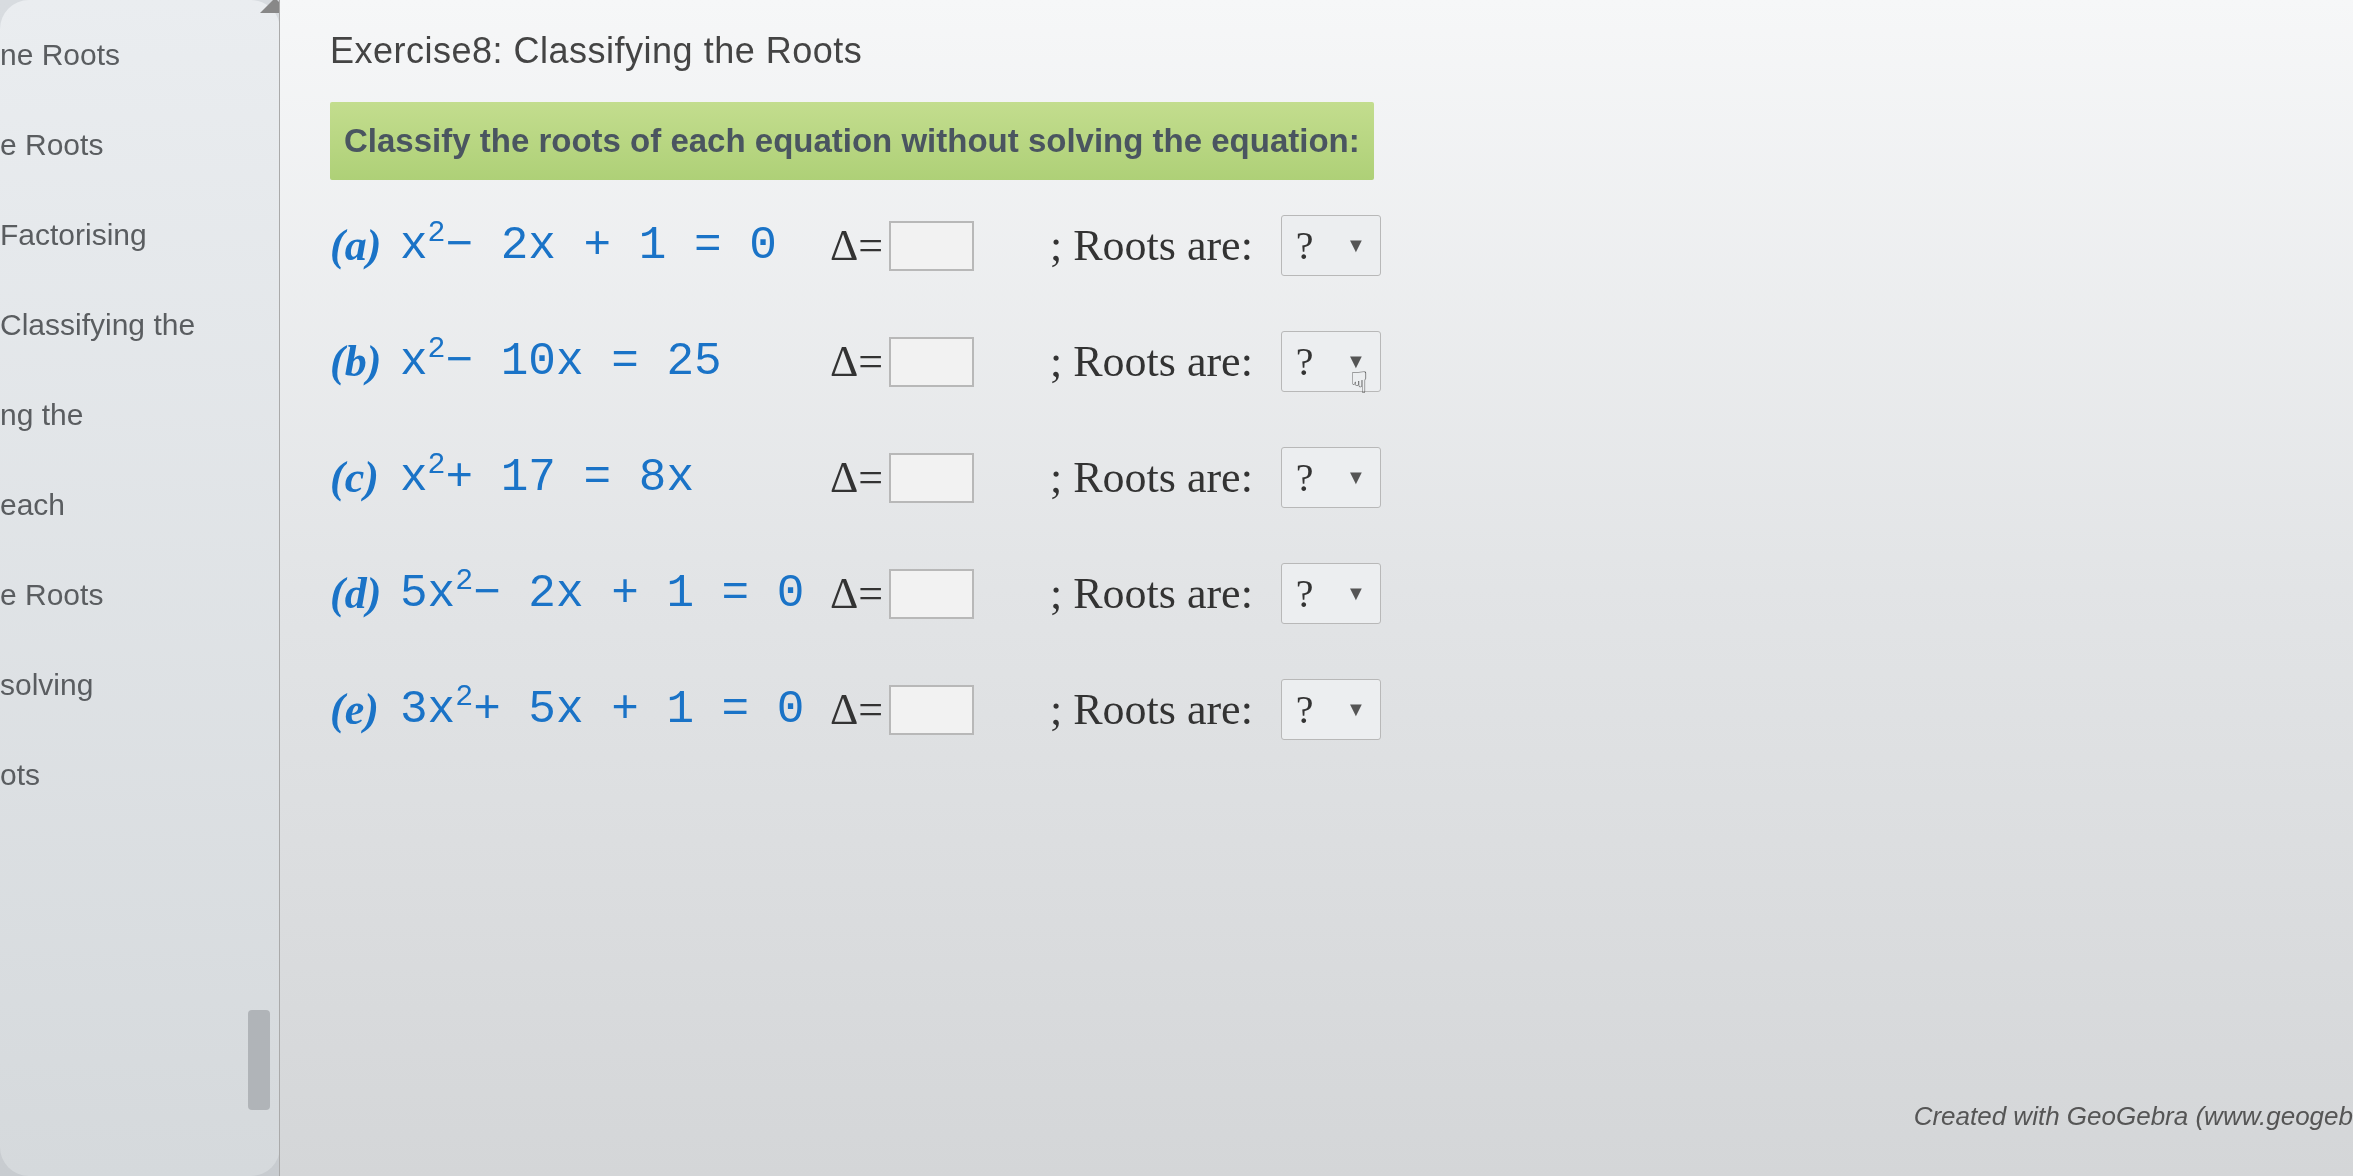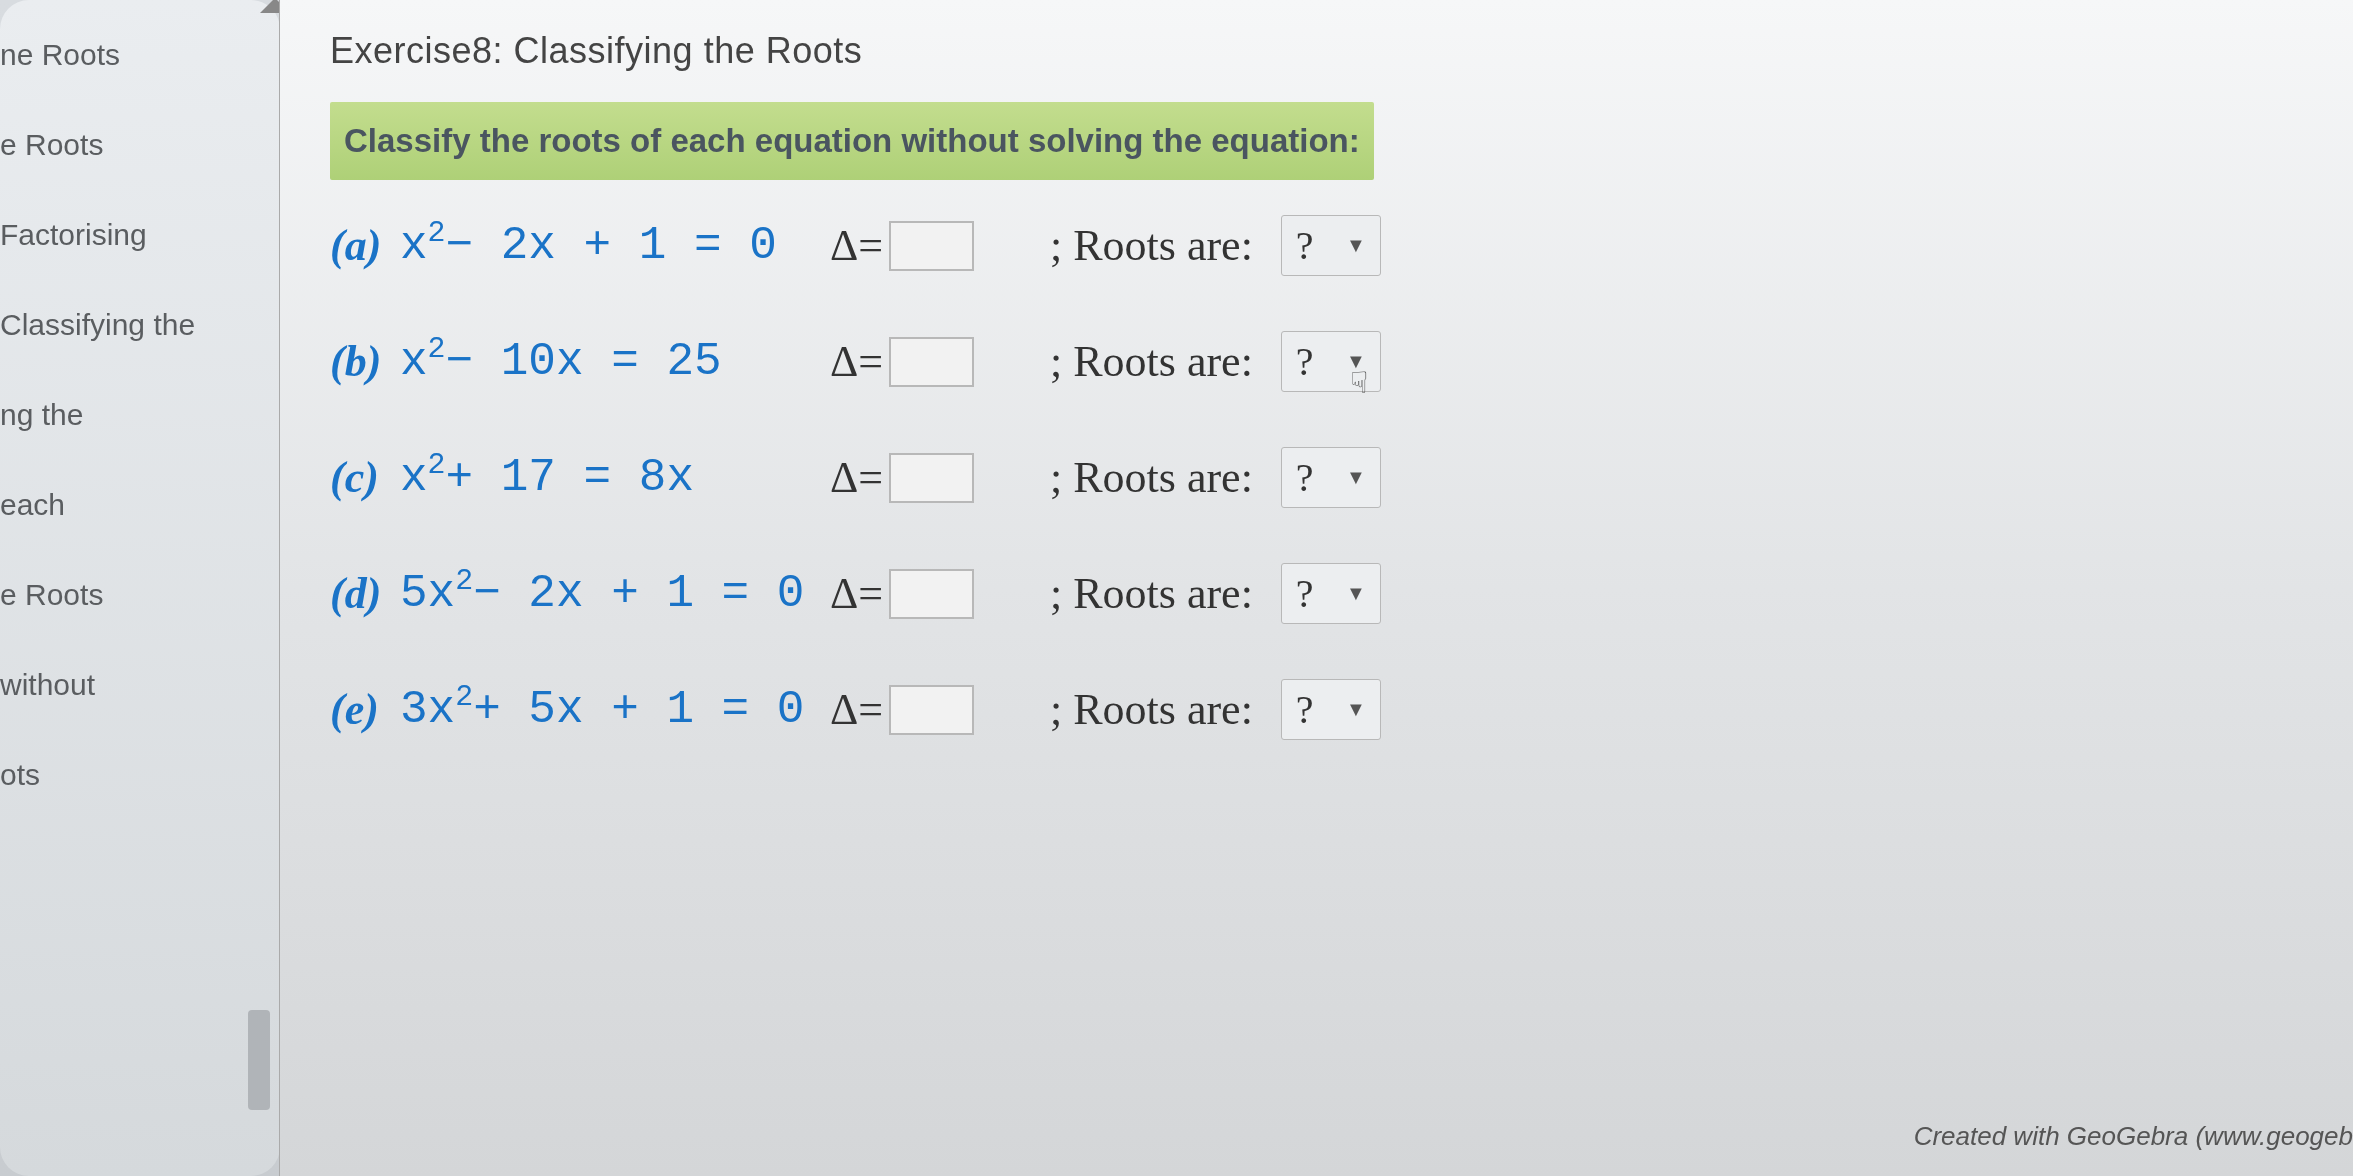--- a/index.html
+++ b/index.html
@@ -174,40 +174,40 @@
     .cursor-hand {
       position: absolute;
       top: 365px;
       left: 1070px;
       font-size: 30px;
       color: #555;
     }
 
     .footer-credit {
       position: absolute;
-      bottom: 24px;
+      bottom: 44px;
       right: 0;
       font-size: 26px;
       color: #555;
       font-style: italic;
     }
   </style>
 </head>
 <body>
 
 <div class="sidebar">
   <div class="collapse-arrow"></div>
   <div class="sidebar-item">ne Roots</div>
   <div class="sidebar-item">e Roots</div>
   <div class="sidebar-item">Factorising</div>
   <div class="sidebar-item">Classifying the</div>
   <div class="sidebar-item">ng the</div>
   <div class="sidebar-item">each</div>
   <div class="sidebar-item">e Roots</div>
-  <div class="sidebar-item">without</div>
+  <div class="sidebar-item">solving</div>
   <div class="sidebar-item">ots</div>
   <div class="scrollbar-thumb"></div>
 </div>
 
 <div class="content-area">
   <div class="title">Exercise8: Classifying the Roots</div>
   <div class="instruction">Classify the roots of each equation without solving the equation:</div>
 
   
   <div class="question-row">

